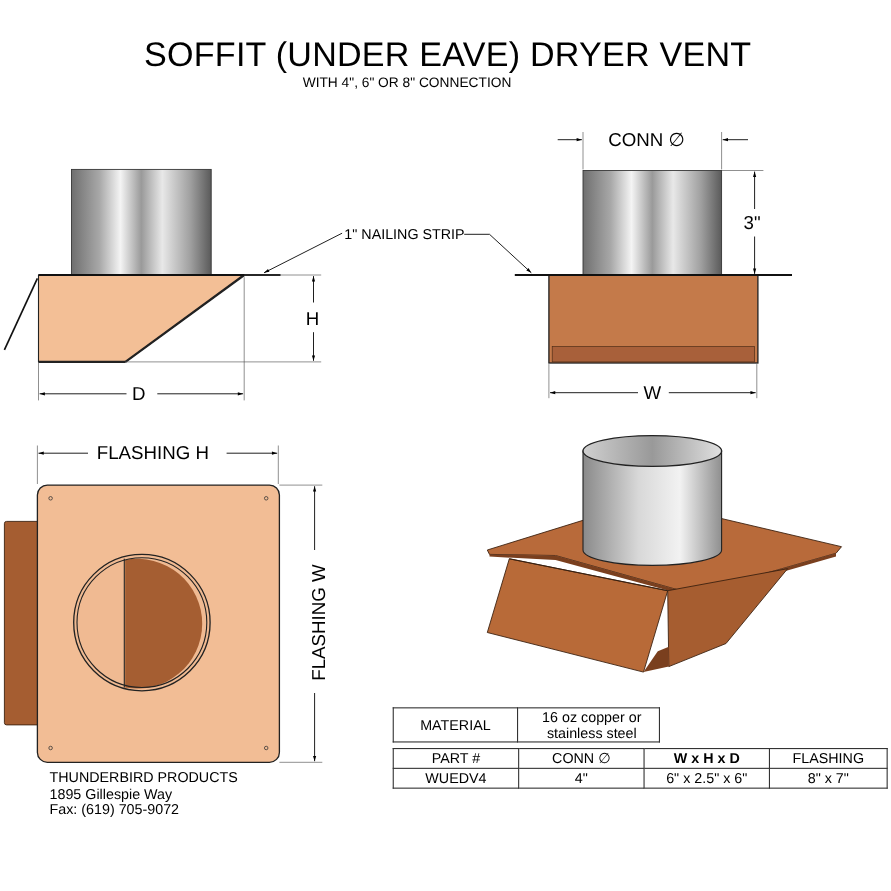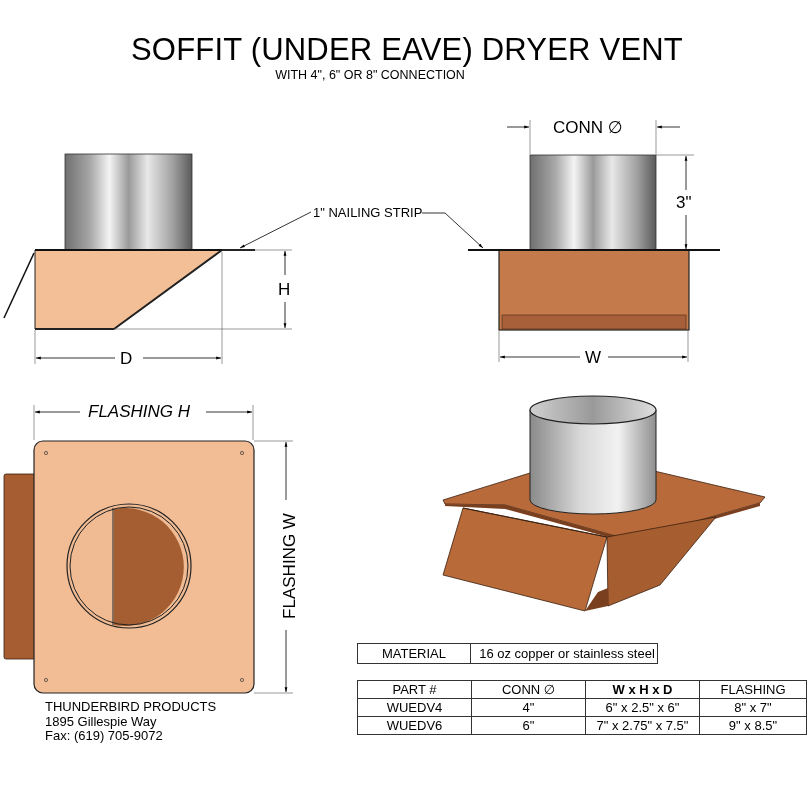--- a/index.html
+++ b/index.html
@@ -130,30 +130,30 @@
     <ellipse cx="593" cy="410" rx="63" ry="14" fill="url(#steelin)" stroke="#222" stroke-width="1.2"></ellipse>
   </g>
 </svg>
 
 <div class="abs lbl" style="left:120px;top:349px;">D</div>
 <div class="abs lbl" style="left:278px;top:280px;">H</div>
 <div class="abs" style="left:313px;top:205px;font-size:13px;">1" NAILING STRIP</div>
 <div class="abs lbl" style="left:553px;top:117px;">CONN ∅</div>
 <div class="abs lbl" style="left:676px;top:193px;">3"</div>
 <div class="abs lbl" style="left:585px;top:348px;">W</div>
-<div class="abs lbl" style="left:88px;top:402px;font-style:italic;">FLASHING H</div>
+<div class="abs lbl" style="left:88px;top:402px;">FLASHING H</div>
 <div class="abs lbl" style="left:230px;top:556px;transform:rotate(-90deg);transform-origin:center;width:120px;text-align:center;">FLASHING W</div>
 
 <div class="abs addr">
   <div>THUNDERBIRD PRODUCTS</div>
   <div>1895 Gillespie Way</div>
   <div>Fax: (619) 705-9072</div>
 </div>
 
-<table class="abs mat" style="left:357px;top:643px;width:301px;border-radius:10px;">
+<table class="abs mat" style="left:357px;top:643px;width:243px;border-radius:10px;">
   <tbody>
       <tr>
     <td style="width:112px;">MATERIAL</td>
     <td style="text-align:center;padding-left:6px;">16 oz copper or stainless steel</td>
   </tr>
 </tbody>
   </table>
 
 <table class="abs" style="left:357px;top:680px;width:450px;">
   <tbody>
@@ -162,20 +162,14 @@
     <td style="width:113px;">CONN ∅</td>
     <td style="width:113px;font-weight:bold;">W x H x D</td>
     <td>FLASHING</td>
   </tr>
   <tr>
     <td>WUEDV4</td>
     <td>4"</td>
     <td>6" x 2.5" x 6"</td>
     <td>8" x 7"</td>
   </tr>
-  <tr>
-    <td>WUEDV6</td>
-    <td>6"</td>
-    <td>7" x 2.75" x 7.5"</td>
-    <td>9" x 8.5"</td>
-  </tr>
 </tbody>
   </table>
 
 </body></html>

